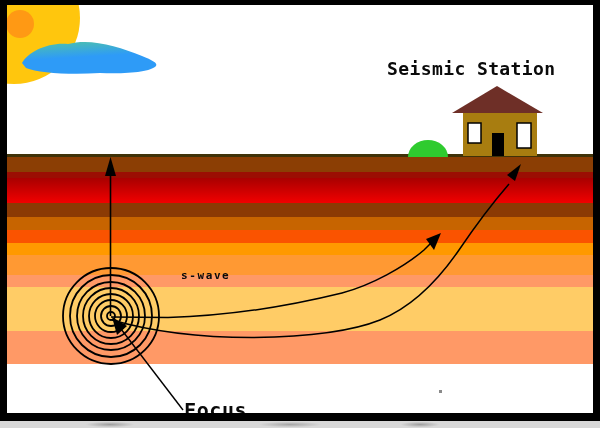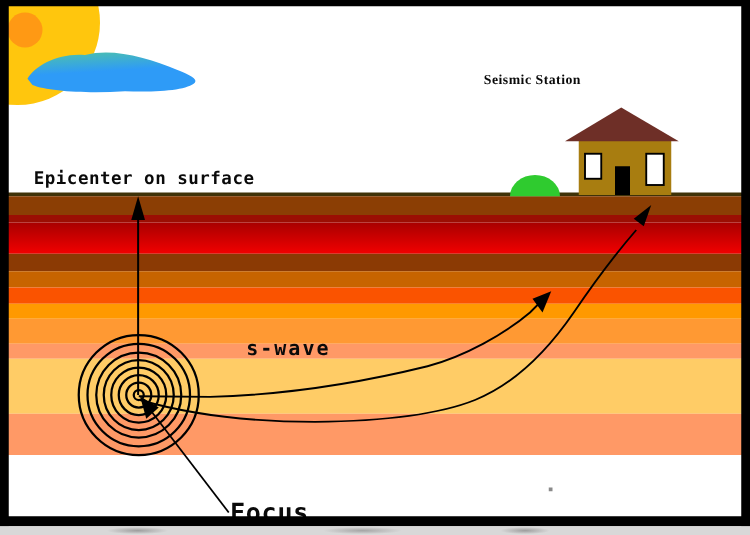--- a/index.html
+++ b/index.html
@@ -20,22 +20,22 @@
   .l-orange   {top:243px;height:12px;background:#FF9900;}
   .l-ltorange {top:255px;height:20px;background:#FF9933;}
   .l-salmon1  {top:275px;height:12px;background:#FF9966;}
   .l-khaki    {top:287px;height:44px;background:#FFCC66;}
   .l-salmon2  {top:331px;height:33px;background:#FF9966;}
   
   #overlay{position:absolute;left:0;top:0;width:600px;height:428px;}
   
   .lbl{position:absolute;color:#0a0a0a;font-weight:700;white-space:nowrap;}
   .lbl-epicenter{left:27px; top:135px;font-size:14px;  letter-spacing:0.4px;}
-  .lbl-seismic  {left:387px;top:58px; font-size:11px;letter-spacing:0.4px;font-family:Liberation Serif, serif;}
-  .lbl-swave    {left:181px;top:269px;font-size:16px;letter-spacing:1.6px;margin-left:16px;}
+  .lbl-seismic  {left:387px;top:58px; font-size:18px;letter-spacing:0.4px;}
+  .lbl-swave    {left:181px;top:269px;font-size:11px;letter-spacing:1.6px;}
   .lbl-pwave    {left:254px;top:340px;font-size:14.5px;letter-spacing:2px;}
   .lbl-focus    {left:184px;top:398px;font-size:20px;letter-spacing:0.6px;}
   
   .frame{position:absolute;background:#000;}
   .f-top   {left:0;top:0;width:600px;height:5px;}
   .f-left  {left:0;top:0;width:7px;height:421px;}
   .f-right {left:593px;top:0;width:7px;height:421px;}
   .f-bottom{left:0;top:413px;width:600px;height:8px;}
   .f-grey{
     position:absolute;left:0;top:421px;width:600px;height:7px;
@@ -118,21 +118,20 @@
                C 412 307 437 282 459 250 C 478 222 496 199 509 184" fill="none" stroke="#000" stroke-width="1.5"></path>
       <polygon points="521,164 515,181 507,175" fill="#000"></polygon>
     </g>
 
     <g>
       <line x1="121" y1="329" x2="183" y2="410" stroke="#000" stroke-width="1.4"></line>
       <polygon points="112,317 127,326 117,335" fill="#000"></polygon>
     </g>
   </svg>
 
-  <div class="lbl lbl-epicenter">Epicenter on surface</div>
   <div class="lbl lbl-seismic">Seismic Station</div>
   <div class="lbl lbl-swave">s-wave</div>
   <div class="lbl lbl-focus">Focus</div>
 
   <div class="tiny-dot"></div>
 
   <div class="frame f-top"></div>
   <div class="frame f-left"></div>
   <div class="frame f-right"></div>
   <div class="frame f-bottom"></div>

